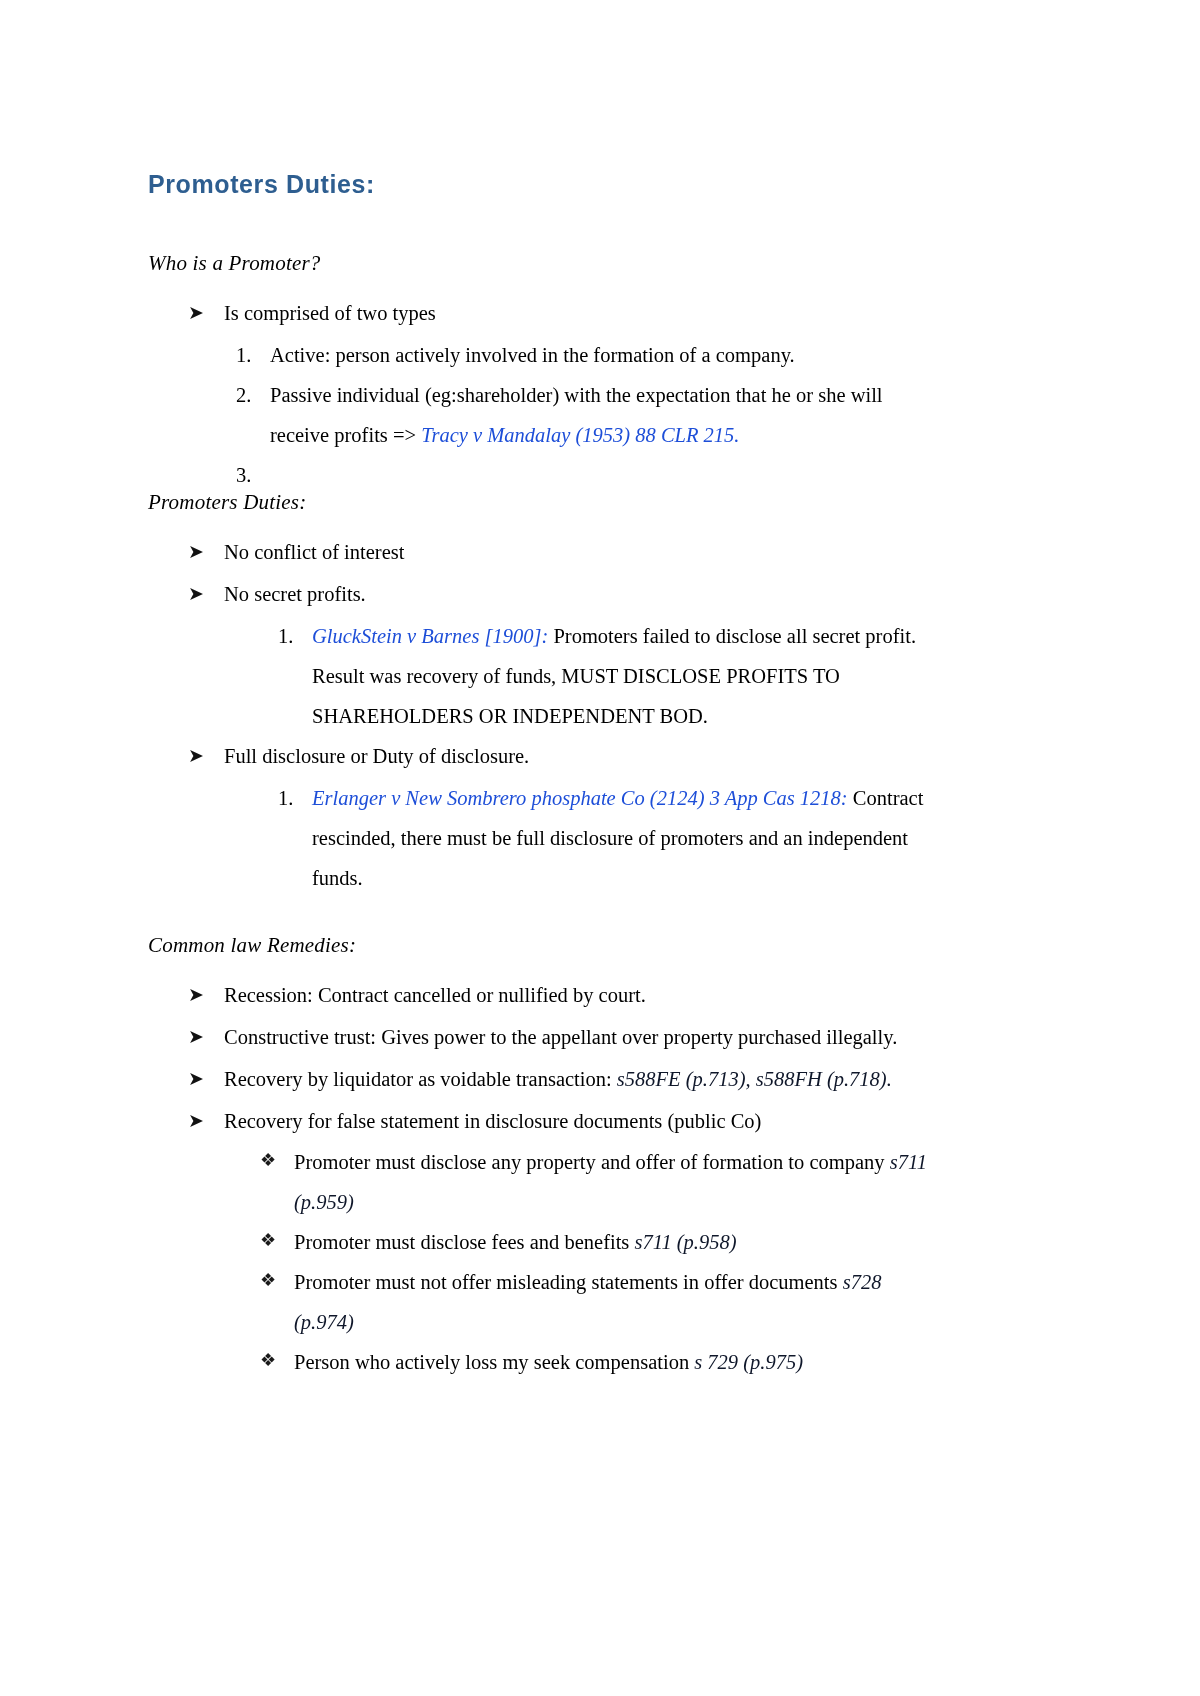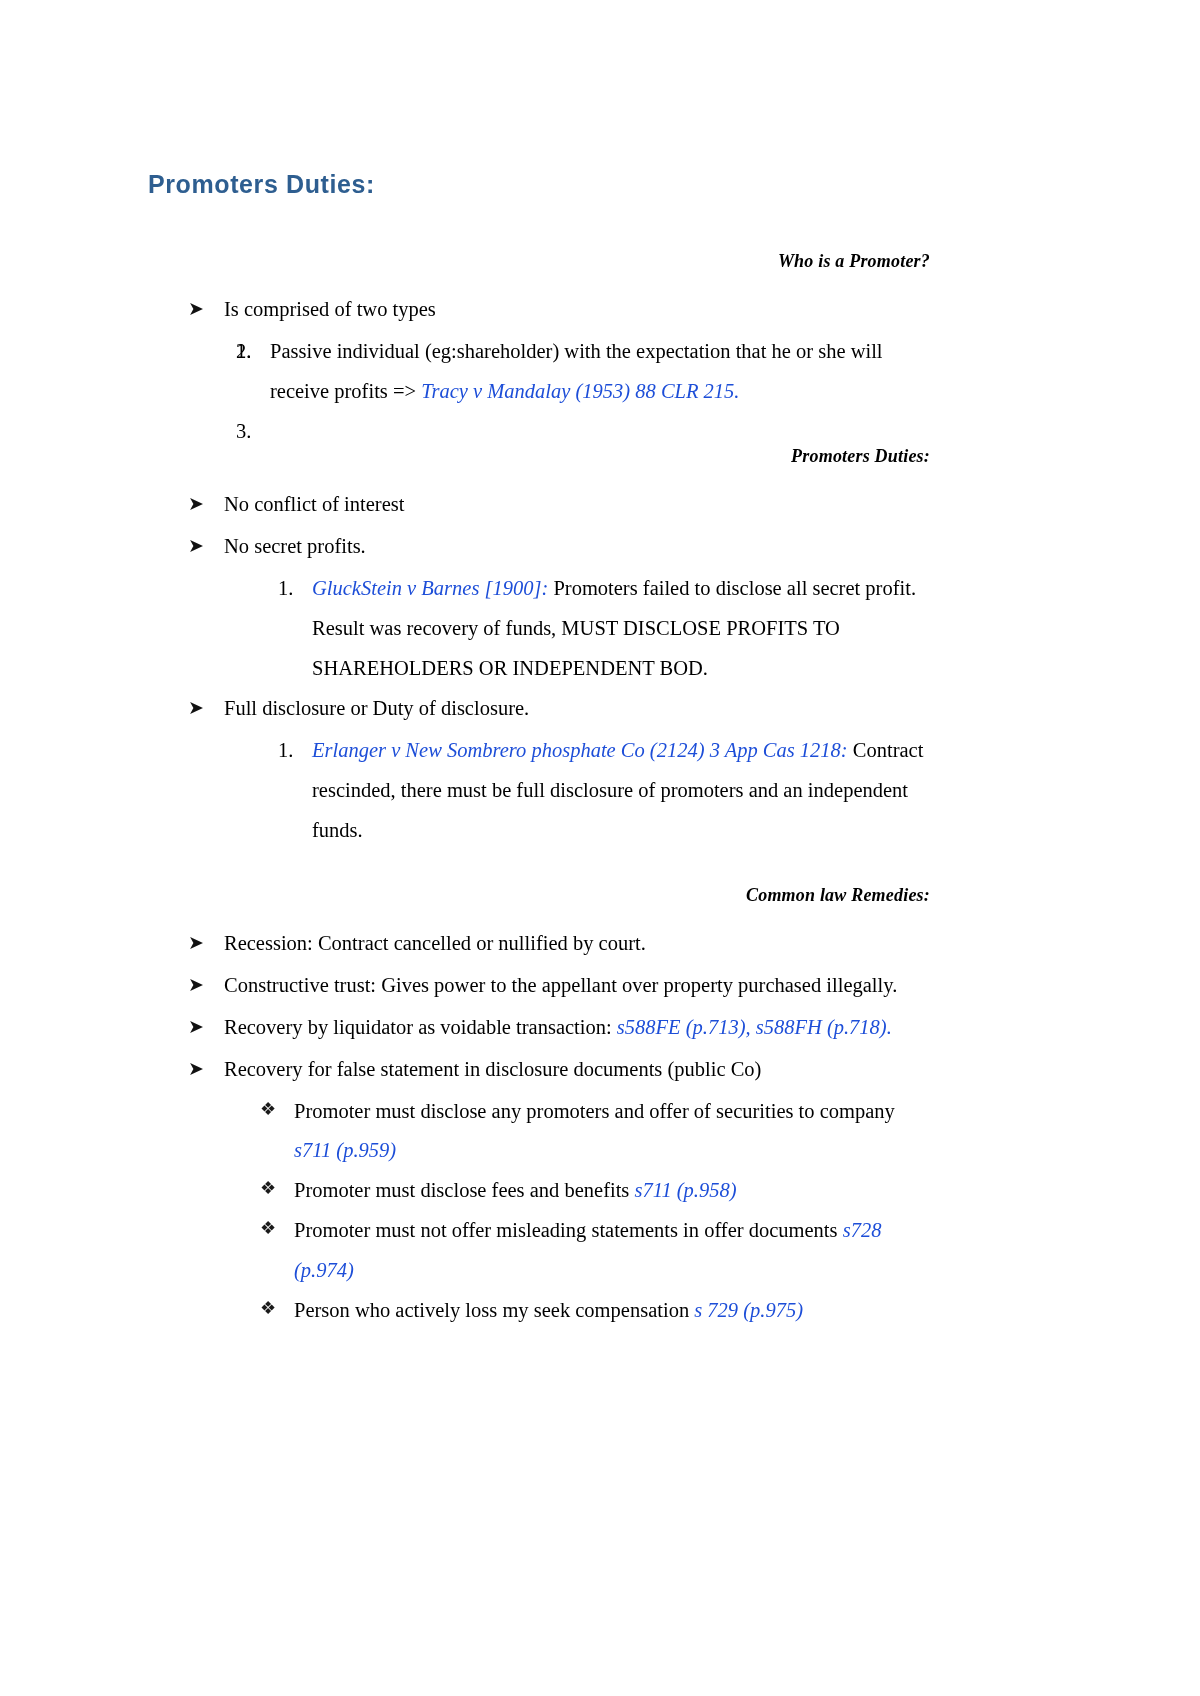--- a/index.html
+++ b/index.html
@@ -19,26 +19,25 @@
   }
   .doc-title {
     font-family: "Liberation Sans", sans-serif;
     font-size: 25px;
     font-weight: bold;
     color: #2E5E90;
     letter-spacing: 0.6px;
     margin: 0 0 52px 0;
   }
   .section-head {
-    font-size: 18px;
-    font-weight: bold;
+    font-size: 21px;
+    font-weight: normal;
     font-style: italic;
     margin: 0 0 18px 0;
     letter-spacing: 0.2px;
-    text-align: right;
   }
   .gap-top { margin-top: 34px; }
 
   ul.arrow-list {
     list-style: none;
     margin: 0 0 0 0;
     padding: 0 0 0 40px;
   }
   ul.arrow-list > li {
     position: relative;
@@ -91,21 +90,21 @@
     left: 0;
     top: 0;
     color: #1a1a1a;
     font-size: 18px;
   }
   .case-ref {
     color: #1d4ed8;
     font-style: italic;
   }
   .stat-ref {
-    color: #1d4ed8;
+    color: #0f172a;
     font-style: italic;
   }
   .block-sub { margin-top: 4px; }
 </style>
 </head>
 <body>
 
 <div class="page">
 
   <h1 class="doc-title">Promoters Duties:</h1>
@@ -115,20 +114,21 @@
   <ul class="arrow-list">
     <li>
       <span class="bullet-arrow">➤</span>
       <span>Is comprised of two types</span>
     </li>
   </ul>
 
   <ol class="num-list">
     <li>
       <span class="num-marker">1.</span>
+      <span>Active: person actively involved in the formation of a company.</span>
     </li>
     <li>
       <span class="num-marker">2.</span>
       <span>Passive individual (eg:shareholder) with the expectation that he or she will receive profits =&gt; </span><span class="case-ref">Tracy v Mandalay (1953) 88 CLR 215.</span>
     </li>
     <li>
       <span class="num-marker">3.</span>
     </li>
   </ol>
 
@@ -187,21 +187,21 @@
     </li>
     <li>
       <span class="bullet-arrow">➤</span>
       <span>Recovery for false statement in disclosure documents (public Co)</span>
     </li>
   </ul>
 
   <ul class="diamond-list">
     <li>
       <span class="bullet-diamond">❖</span>
-      <span>Promoter must disclose any promoters and offer of securities to company </span><span class="stat-ref">s711 (p.959)</span>
+      <span>Promoter must disclose any property and offer of formation to company </span><span class="stat-ref">s711 (p.959)</span>
     </li>
     <li>
       <span class="bullet-diamond">❖</span>
       <span>Promoter must disclose fees and benefits </span><span class="stat-ref">s711 (p.958)</span>
     </li>
     <li>
       <span class="bullet-diamond">❖</span>
       <span>Promoter must not offer misleading statements in offer documents </span><span class="stat-ref">s728 (p.974)</span>
     </li>
     <li>

